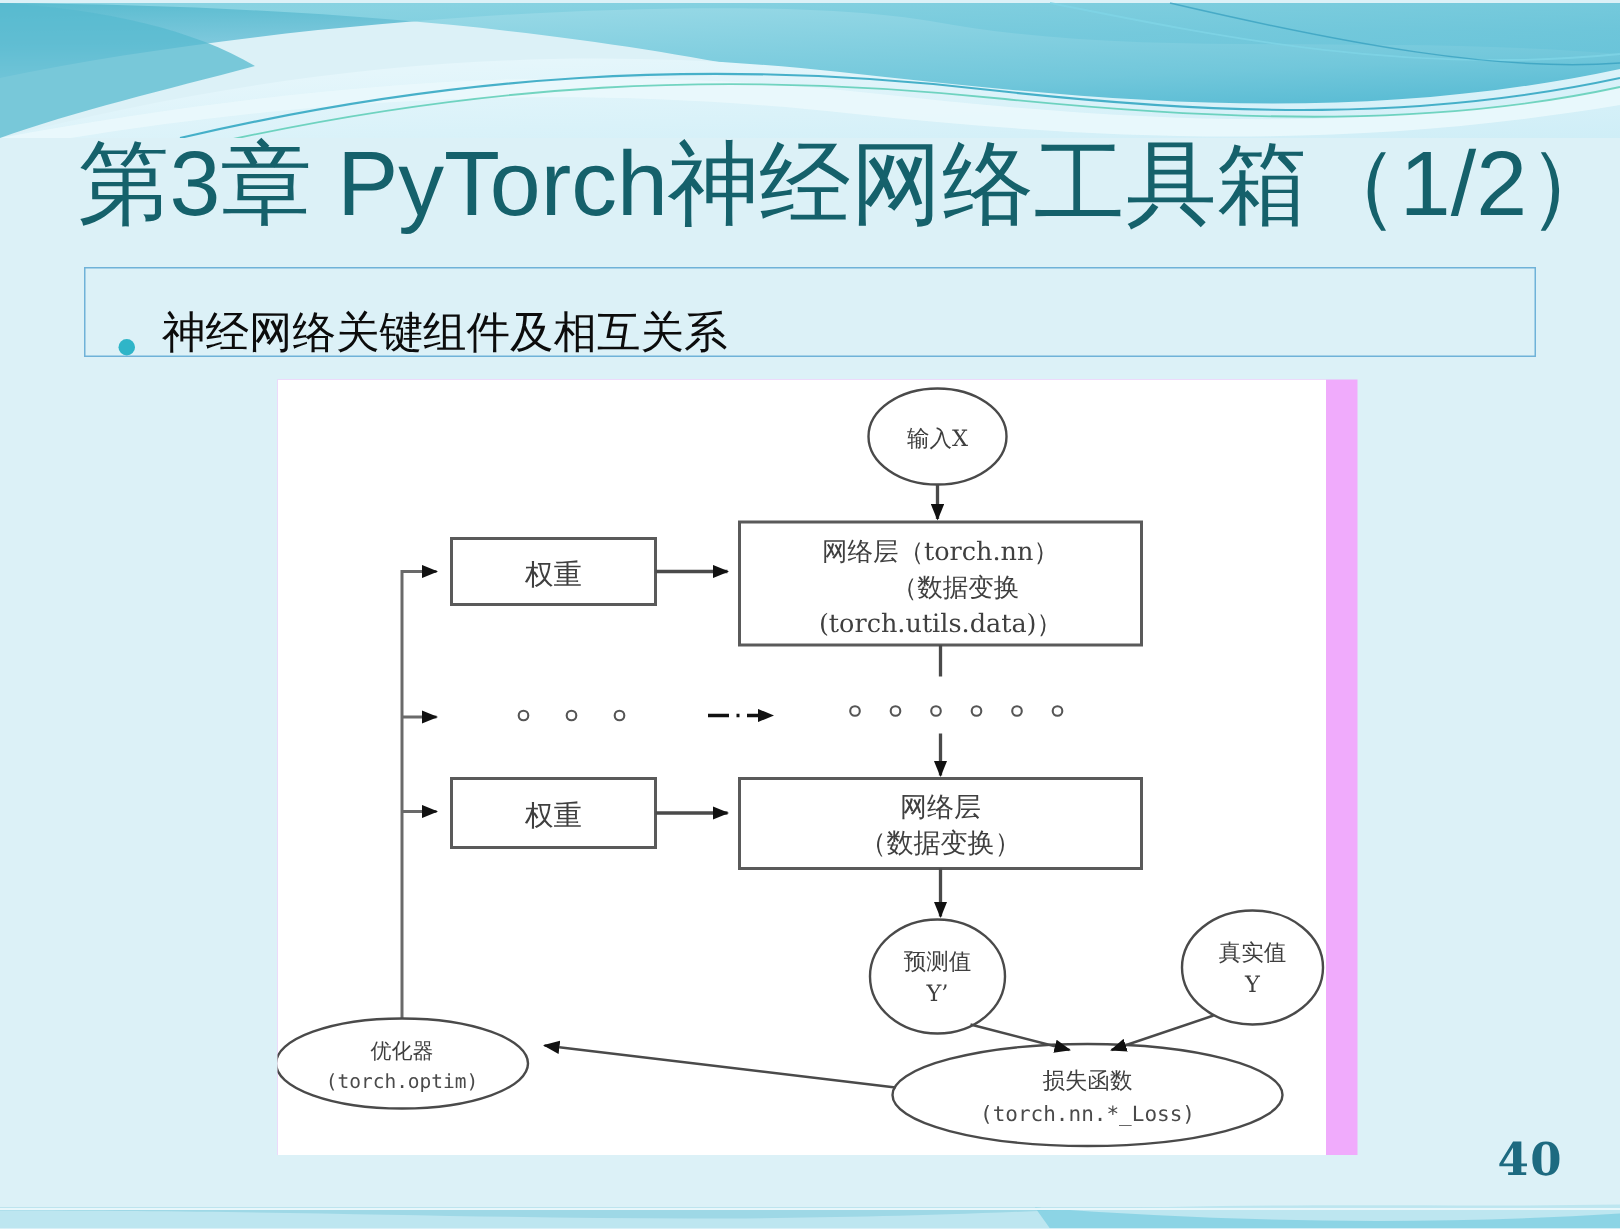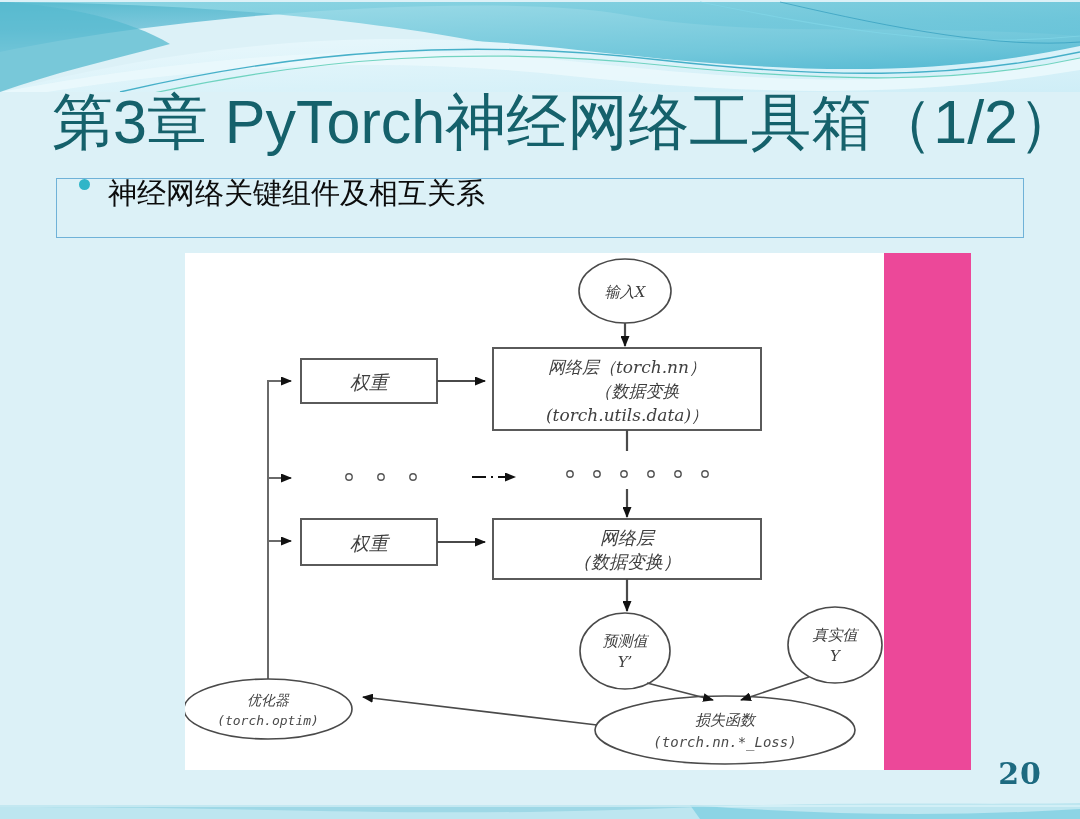--- a/index.html
+++ b/index.html
@@ -22,33 +22,32 @@
   .title{
     position:absolute;left:52px;top:86px;width:1010px;height:72px;
     font-size:61px;line-height:72px;color:#15616b;font-weight:400;
     white-space:nowrap;letter-spacing:0px;
   }
 
   
   .subtitle-box{
     position:absolute;left:56px;top:178px;width:968px;height:60px;
     border:1px solid #6fb2d8;background:#dcf1f7;box-sizing:border-box;
-    display:flex;align-items:flex-start;
+    display:flex;align-items:flex-end;
   }
   .bullet{
     width:11px;height:11px;border-radius:50%;background:#2fb5c8;
     margin-left:22px;margin-right:18px;flex:0 0 auto;
   }
   .subtitle-text{font-size:29px;color:#0c0c0c;line-height:1;}
 
   
   .diagram{
-    position:absolute;left:185px;top:253px;width:786px;height:517px;
-    background:#ec4899;
-    font-style:italic;
+    position:absolute;left:185px;top:253px;width:720px;height:517px;
+    background:#f0abfc;
   }
   .diagram svg{display:block;}
   .dg-label{font-family:"DejaVu Serif","Liberation Serif",serif;fill:#3f3f3f;}
   .dg-mono{font-family:"DejaVu Sans Mono","Liberation Mono",monospace;fill:#4a4a4a;}
 
   
   .page-num{
     position:absolute;right:38px;bottom:28px;
     font-family:"DejaVu Serif","Liberation Serif",serif;
     font-size:30px;color:#1d6a80;font-weight:700;letter-spacing:1px;
@@ -174,21 +173,21 @@
       <line x1="624" y1="424" x2="556" y2="447" stroke="#4a4a4a" stroke-width="1.6" marker-end="url(#ah)"></line>
 
       <ellipse cx="83" cy="456" rx="84" ry="30" fill="#fff" stroke="#4a4a4a" stroke-width="1.6"></ellipse>
       <text class="dg-label" x="83" y="452" font-size="14" text-anchor="middle">优化器</text>
       <text class="dg-mono" x="83" y="472" font-size="13" text-anchor="middle">(torch.optim)</text>
 
       <line x1="412" y1="472" x2="178" y2="444" stroke="#4a4a4a" stroke-width="1.6" marker-end="url(#ah)"></line>
     </svg>
   </div>
 
-  <div class="page-num">20</div>
+  <div class="page-num">40</div>
 
   <div class="footer-deco">
     <svg width="1080" height="20" viewBox="0 0 1080 20" xmlns="http://www.w3.org/2000/svg">
       <rect x="0" y="0" width="1080" height="20" fill="#dcf1f7"></rect>
       <path d="M0,6 L1080,6 L1080,20 L0,20 Z" fill="#9ed8e6"></path>
       <path d="M0,8 C300,8 420,20 700,8 C860,2 960,6 1080,4 L1080,20 L0,20 Z" fill="#bde6f0"></path>
       <path d="M690,6 C820,16 950,18 1080,10 L1080,20 L700,20 Z" fill="#7fcfe2" opacity="0.8"></path>
       <path d="M0,7 L1080,7" stroke="#e8f7fb" stroke-width="1.2"></path>
     </svg>
   </div>

